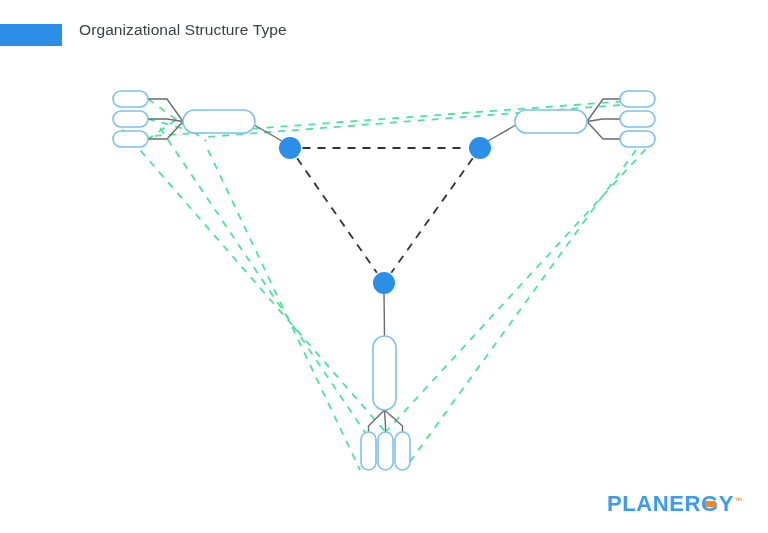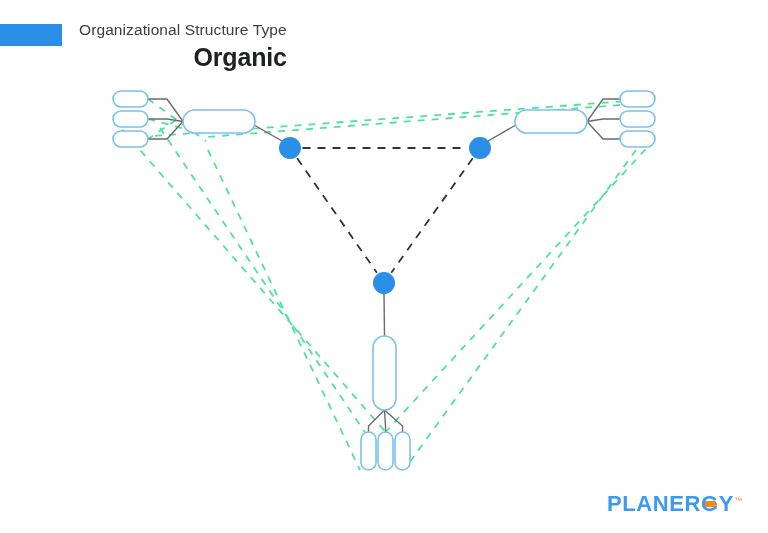--- a/index.html
+++ b/index.html
@@ -11,21 +11,20 @@
     height: 533px;
     background: #ffffff;
     font-family: "Liberation Sans", sans-serif;
     overflow: hidden;
     position: relative;
   }
   #stage {
     position: relative;
     width: 768px;
     height: 533px;
-    text-align: right;
   }
   
   .accent-bar {
     position: absolute;
     left: 0;
     top: 24px;
     width: 62px;
     height: 22px;
     background: #2b8fe8;
   }
@@ -93,21 +92,20 @@
 </style>
 </head>
 <body>
 
 <div id="stage">
 
   <div class="accent-bar"></div>
 
   <div class="header-text">
     <div class="eyebrow">Organizational Structure Type</div>
-    <div class="headline">Organic</div>
   </div>
 
   <svg id="diagram" viewBox="0 0 768 533">
     <g id="cross-links">
         <line x1="113" y1="139" x2="655" y2="99" stroke="#4ee29a" stroke-width="1.8" fill="none" stroke-dasharray="7 7"></line>
         <line x1="113" y1="119" x2="385.5" y2="432" stroke="#4ee29a" stroke-width="1.8" fill="none" stroke-dasharray="7 7"></line>
         <line x1="655" y1="139" x2="385.5" y2="432" stroke="#4ee29a" stroke-width="1.8" fill="none" stroke-dasharray="7 7"></line>
         <line x1="148" y1="99" x2="206" y2="141" stroke="#4ee29a" stroke-width="1.8" fill="none" stroke-dasharray="7 7"></line>
         <line x1="148" y1="119" x2="200" y2="133" stroke="#4ee29a" stroke-width="1.8" fill="none" stroke-dasharray="7 7"></line>
         <line x1="176" y1="120" x2="148" y2="139" stroke="#4ee29a" stroke-width="1.8" fill="none" stroke-dasharray="7 7"></line>

